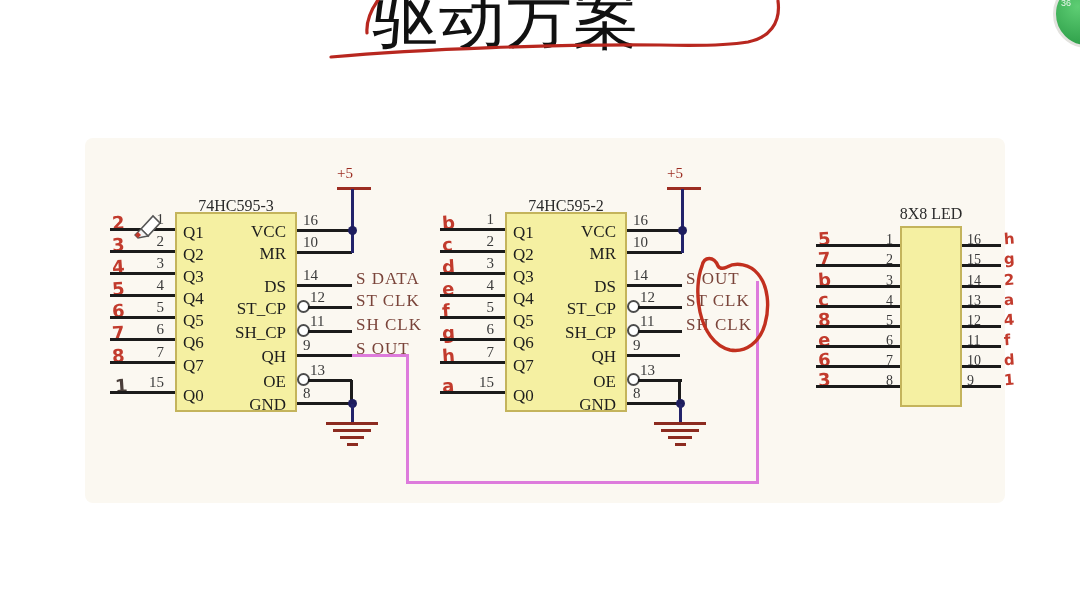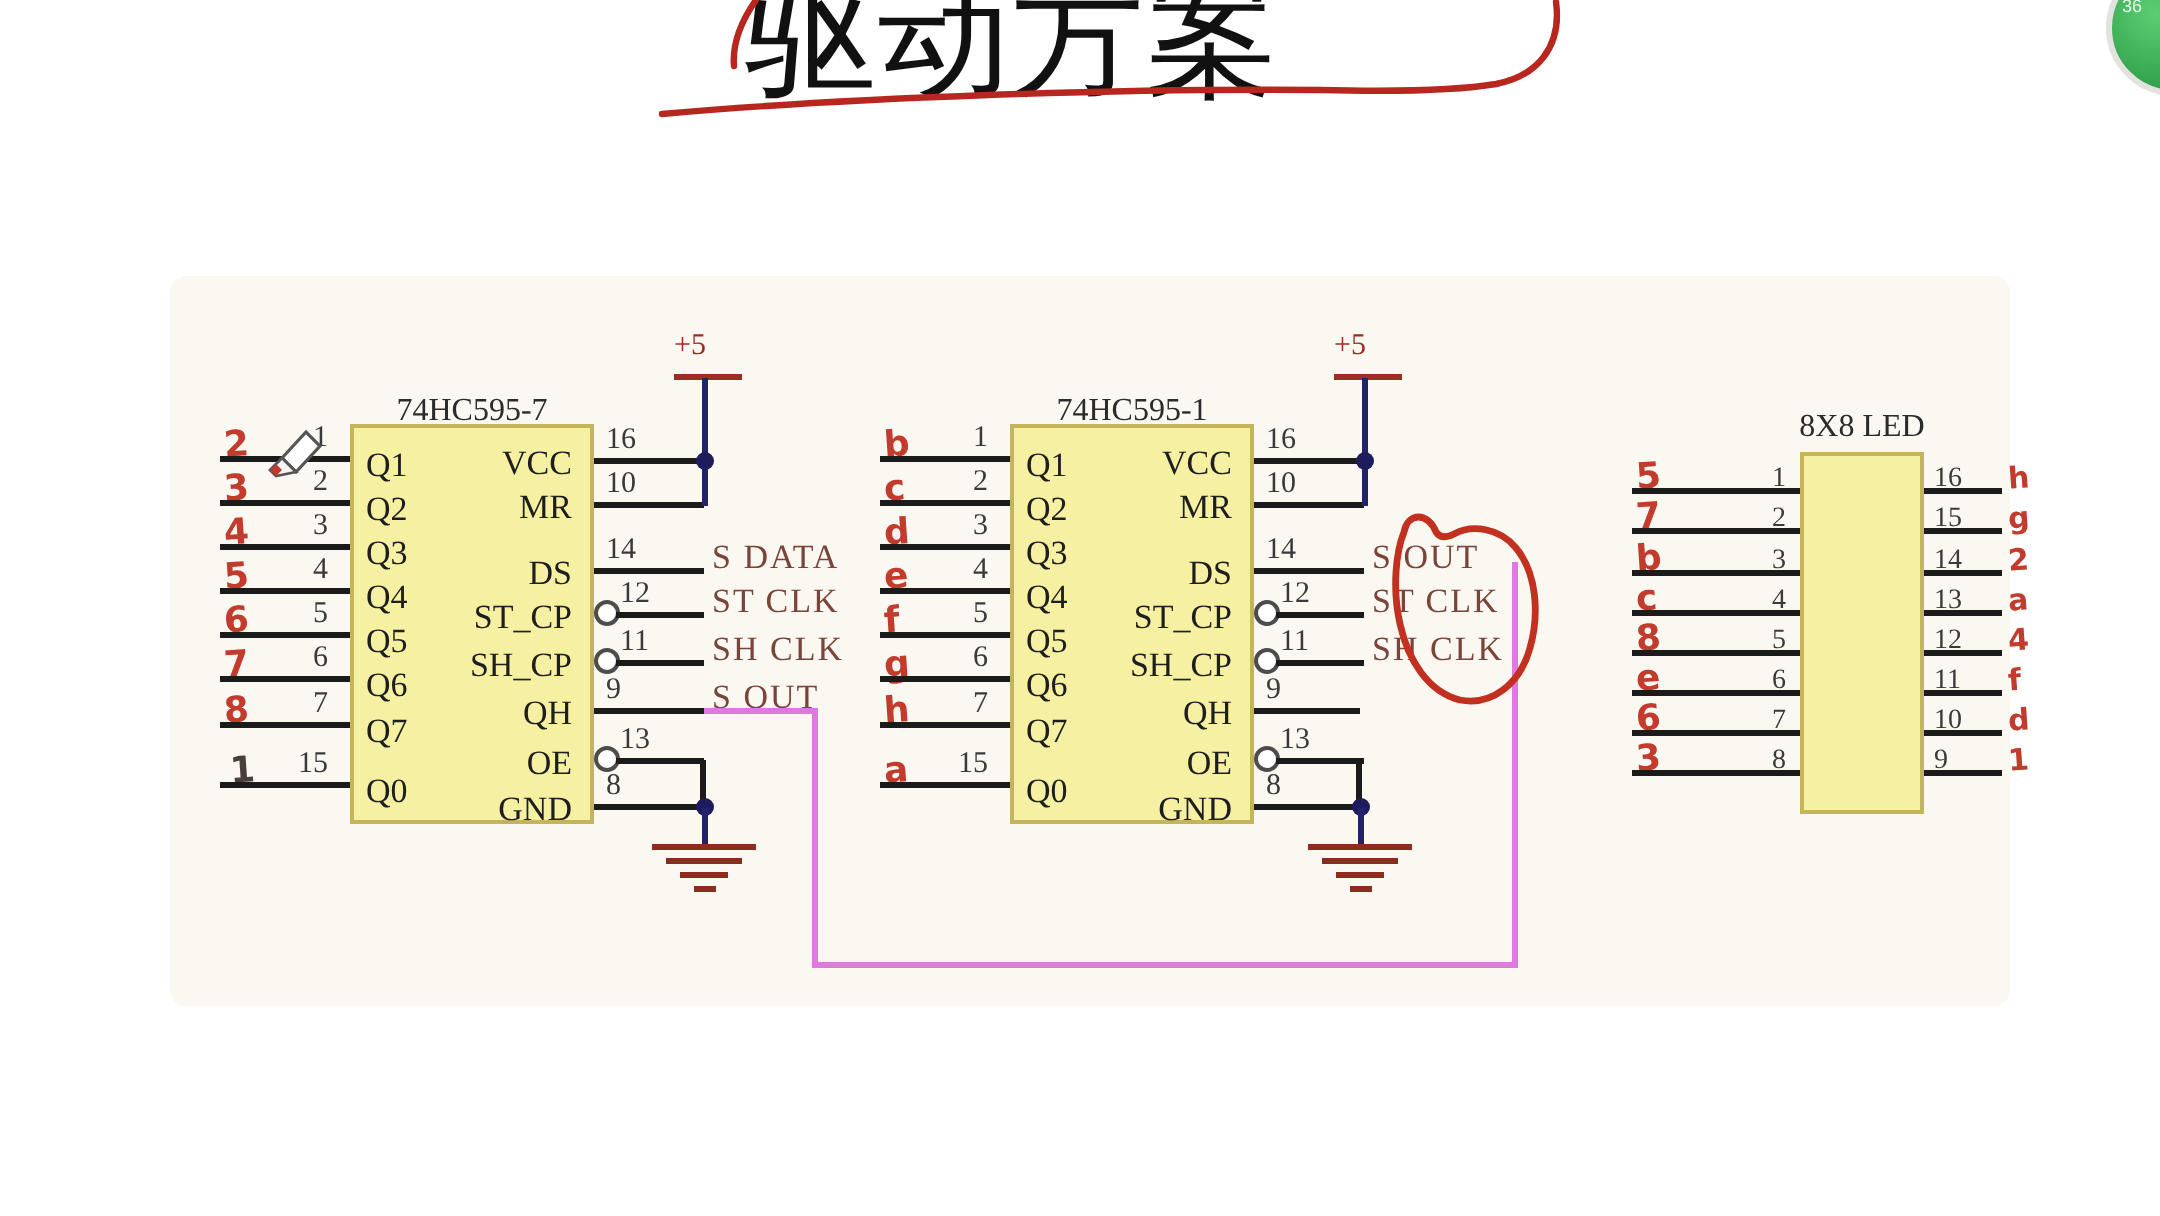--- a/index.html
+++ b/index.html
@@ -42,21 +42,21 @@
   <div class="photo"></div>
 
   <div class="pagetitle">驱动方案</div>
 
   <svg class="annsvg" style="left:300px;top:0;width:520px;height:70px" viewBox="0 0 520 70">
     <path d="M 78,0 C 71,10 66,21 67,33" fill="none" stroke="#b8271f" stroke-width="3.2" stroke-linecap="round"></path>
     <path d="M 31,57 C 120,49 260,44 360,45 C 400,46 430,45 448,42 C 469,38 481,23 478,1" fill="none" stroke="#b8271f" stroke-width="3.2" stroke-linecap="round"></path>
   </svg>
 
   <div class="chip" style="left:110px;top:195px;width:330px;height:260px">
-    <div class="ctitle" style="left:65px;top:2px;width:122px">74HC595-7</div>
+    <div class="ctitle" style="left:65px;top:2px;width:122px">74HC595-3</div>
     <div class="chipbody" style="left:65px;top:17px;width:122px;height:200px"></div>
 
     <span class="hand" style="left:2px;top:19px">2</span>
     <span class="num numr" style="left:20px;top:16px;width:34px">1</span>
     <div class="wire" style="left:0;top:33px;width:65px"></div>
     <span class="plabel" style="left:73px;top:28px">Q1</span>
 
     <span class="hand" style="left:2px;top:41px">3</span>
     <span class="num numr" style="left:20px;top:38px;width:34px">2</span>
     <div class="wire" style="left:0;top:55px;width:65px"></div>
@@ -139,21 +139,21 @@
     <div class="vwire" style="left:240px;top:185px;height:24px;background:#1b1b1b"></div>
     <div class="dot" style="left:238px;top:204px"></div>
     <div class="vwire" style="left:241px;top:209px;height:18px"></div>
     <div class="gbar" style="left:216px;top:227px;width:52px"></div>
     <div class="gbar" style="left:223px;top:234px;width:38px"></div>
     <div class="gbar" style="left:230px;top:241px;width:24px"></div>
     <div class="gbar" style="left:237px;top:248px;width:11px"></div>
   </div>
 
   <div class="chip" style="left:440px;top:195px;width:330px;height:260px">
-    <div class="ctitle" style="left:65px;top:2px;width:122px">74HC595-1</div>
+    <div class="ctitle" style="left:65px;top:2px;width:122px">74HC595-2</div>
     <div class="chipbody" style="left:65px;top:17px;width:122px;height:200px"></div>
 
     <span class="hand" style="left:2px;top:19px">b</span>
     <span class="num numr" style="left:20px;top:16px;width:34px">1</span>
     <div class="wire" style="left:0;top:33px;width:65px"></div>
     <span class="plabel" style="left:73px;top:28px">Q1</span>
 
     <span class="hand" style="left:2px;top:41px">c</span>
     <span class="num numr" style="left:20px;top:38px;width:34px">2</span>
     <div class="wire" style="left:0;top:55px;width:65px"></div>

